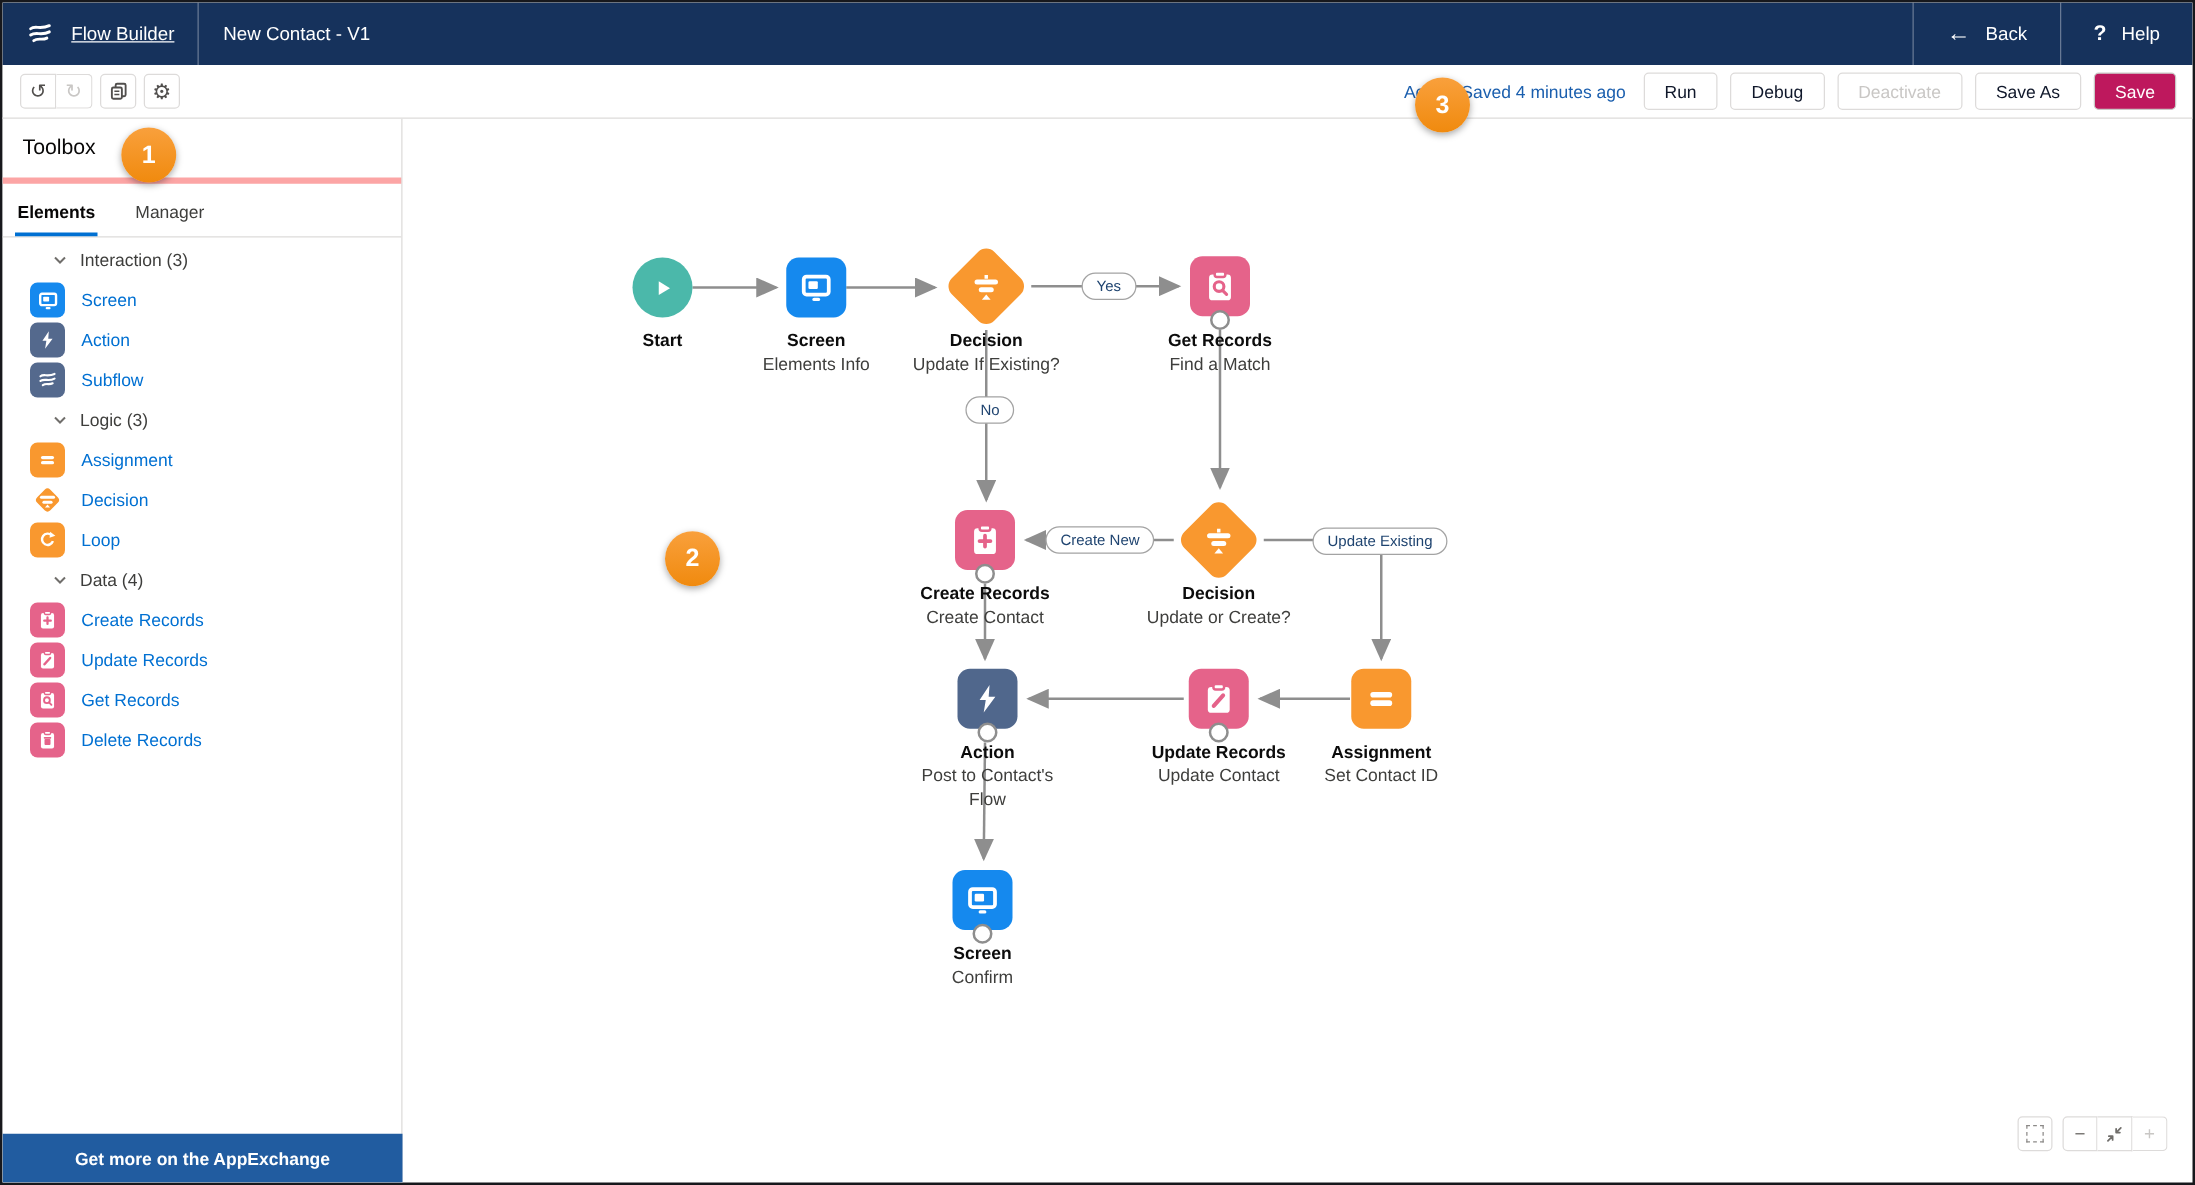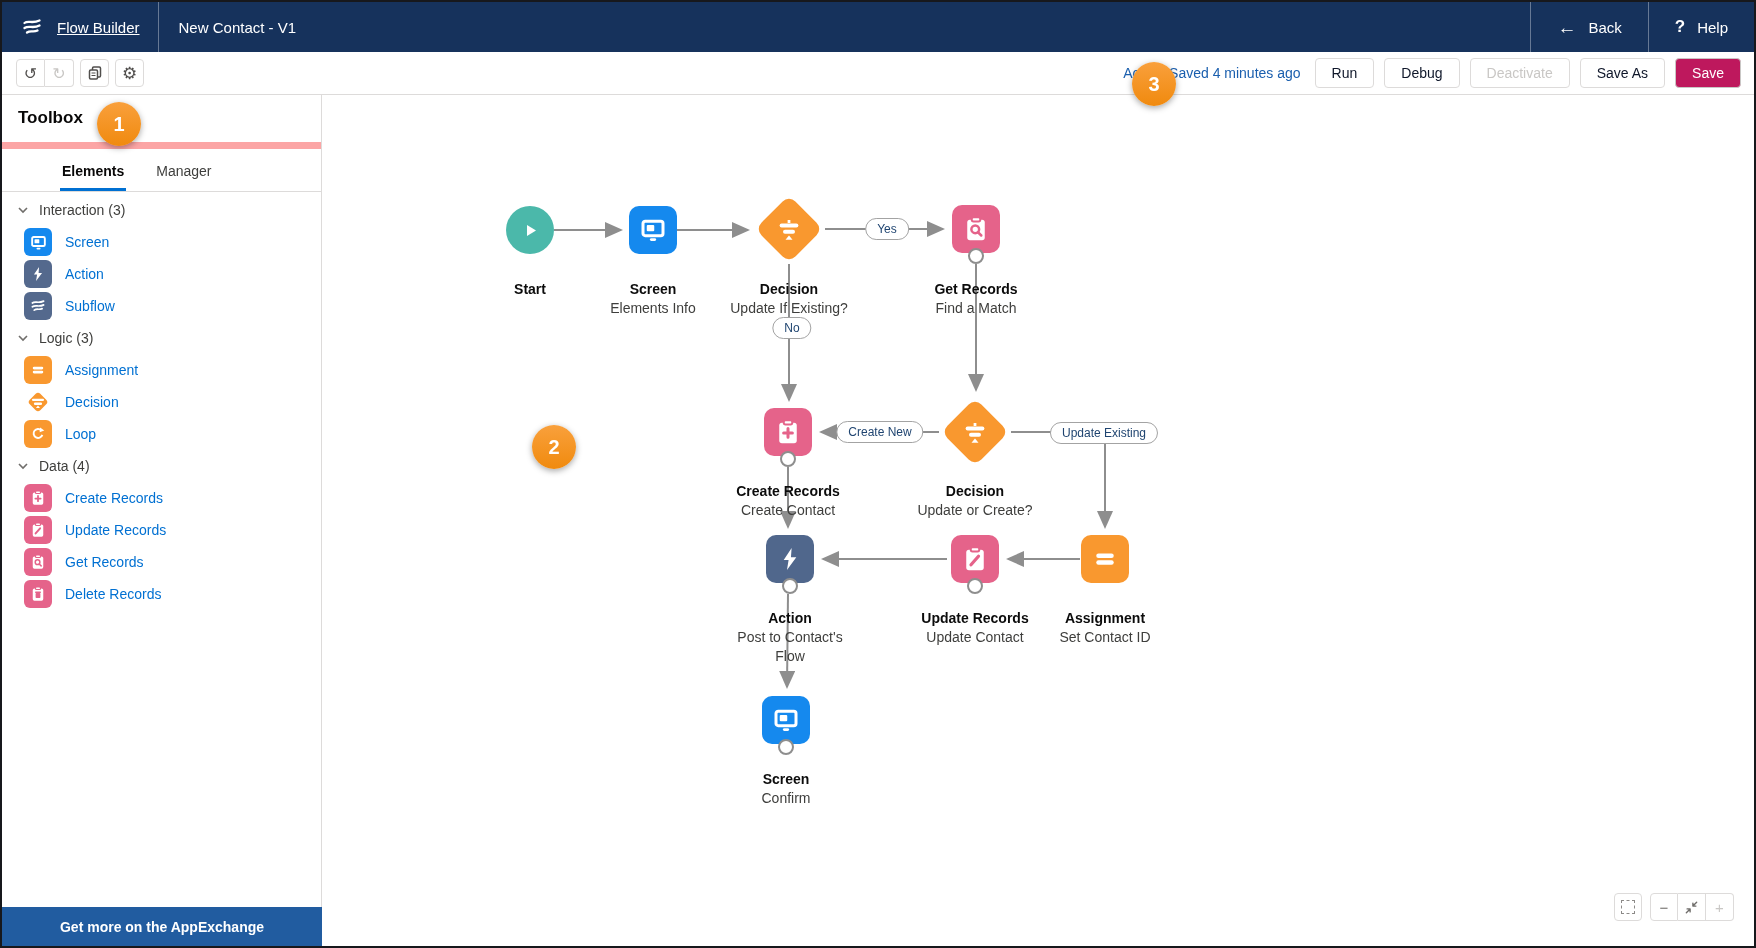--- a/index.html
+++ b/index.html
@@ -37,28 +37,28 @@
   .btn.save-dis{background:#be185d;border-color:#c9c7c5;color:#fff;}
 
   
   .marker{position:absolute;width:44px;height:44px;border-radius:50%;
           background:linear-gradient(180deg,#f9a03c,#f08a0e);color:#fff;font-size:20px;font-weight:bold;
           display:flex;align-items:center;justify-content:center;box-shadow:0 2px 6px rgba(0,0,0,.35);z-index:60;}
 
   
   .sidebar{position:absolute;top:92px;left:0;bottom:0;width:320px;background:#fff;
            border-right:1px solid #dddbda;box-sizing:border-box;z-index:10;}
-  .tb-head{height:48px;border-bottom:7px solid #fca5a5;display:flex;align-items:center;
-           padding-left:16px;font-size:17px;color:#080707;font-weight:bold;}
+  .tb-head{height:48px;border-bottom:5px solid #fca5a5;display:flex;align-items:center;
+           padding-left:16px;font-size:17px;color:#080707;}
   .tabs{height:43px;border-bottom:1px solid #dddbda;display:flex;align-items:flex-end;
         padding-left:10px;gap:28px;box-sizing:border-box;}
   .tab{font-size:14px;color:#3e3e3c;padding:10px 2px 9px;border-bottom:3px solid transparent;cursor:pointer;}
-  .tab.active{font-weight:bold;color:#080707;border-bottom-color:#0070d2;margin-left:48px;}
+  .tab.active{font-weight:bold;color:#080707;border-bottom-color:#0070d2;}
   .elements{padding-top:2px;}
-  .sec{height:32px;display:flex;align-items:center;padding-left:16px;gap:11px;font-size:14px;color:#3e3e3c;}
+  .sec{height:32px;display:flex;align-items:center;padding-left:16px;gap:11px;font-size:14px;color:#3e3e3c;margin-left:25px;}
   .chev{display:flex;color:#706e6b;}
   .item{height:32px;display:flex;align-items:center;padding-left:22px;gap:13px;cursor:pointer;}
   .item .ilabel{font-size:14px;color:#0070d2;}
   .s-icon{width:28px;height:28px;border-radius:6px;display:flex;align-items:center;justify-content:center;flex:0 0 auto;}
   .bg-blue{background:#1589ee;} .bg-slate{background:#54698d;} .bg-orange{background:#f9982f;} .bg-pink{background:#e5638a;}
   .banner{position:absolute;left:0;bottom:0;width:320px;height:39px;background:#215ca0;color:#fff;
           font-size:14px;font-weight:bold;display:flex;align-items:center;justify-content:center;z-index:12;cursor:pointer;}
 
   
   .wires{position:absolute;inset:0;z-index:1;pointer-events:none;}
@@ -67,21 +67,21 @@
   .round{border-radius:50%;}
   .c-teal{background:#4bb8aa;} .c-screen{background:#1589ee;} .c-pink{background:#e5638a;}
   .c-slate{background:#50678c;} .c-orange{background:#f9982f;}
   .diamond{position:absolute;width:48px;height:48px;background:#f9982f;transform:rotate(45deg);
            border-radius:9px;z-index:2;display:flex;align-items:center;justify-content:center;cursor:pointer;}
   .diamond .g{transform:rotate(-45deg);display:flex;}
   .port{position:absolute;width:12px;height:12px;border-radius:50%;background:#fff;
         border:2px solid #8e8e8e;z-index:3;box-sizing:content-box;}
   .nlabel{position:absolute;width:170px;text-align:center;z-index:2;font-size:14px;
           line-height:19px;color:#3e3e3c;}
-  .nlabel b{display:block;color:#0c0c0c;margin-top:17px;}
+  .nlabel b{display:block;color:#0c0c0c;}
   .nlabel .sub{display:inline-block;}
   .sub-narrow .sub{max-width:118px;}
   .pill{position:absolute;transform:translate(-50%,-50%);background:#fff;border:1px solid #a3a3a3;
         border-radius:12px;padding:3px 11px;font-size:12px;color:#1f4470;z-index:4;white-space:nowrap;}
 
   
   .zoomctl{position:absolute;right:20px;bottom:25px;display:flex;gap:8px;align-items:center;z-index:5;}
   .zc-btn{width:28px;height:28px;border:1px solid #dddbda;background:#fff;border-radius:4px;
           display:flex;align-items:center;justify-content:center;color:#706e6b;font-size:15px;box-sizing:border-box;}
   .zc-group{display:flex;}

